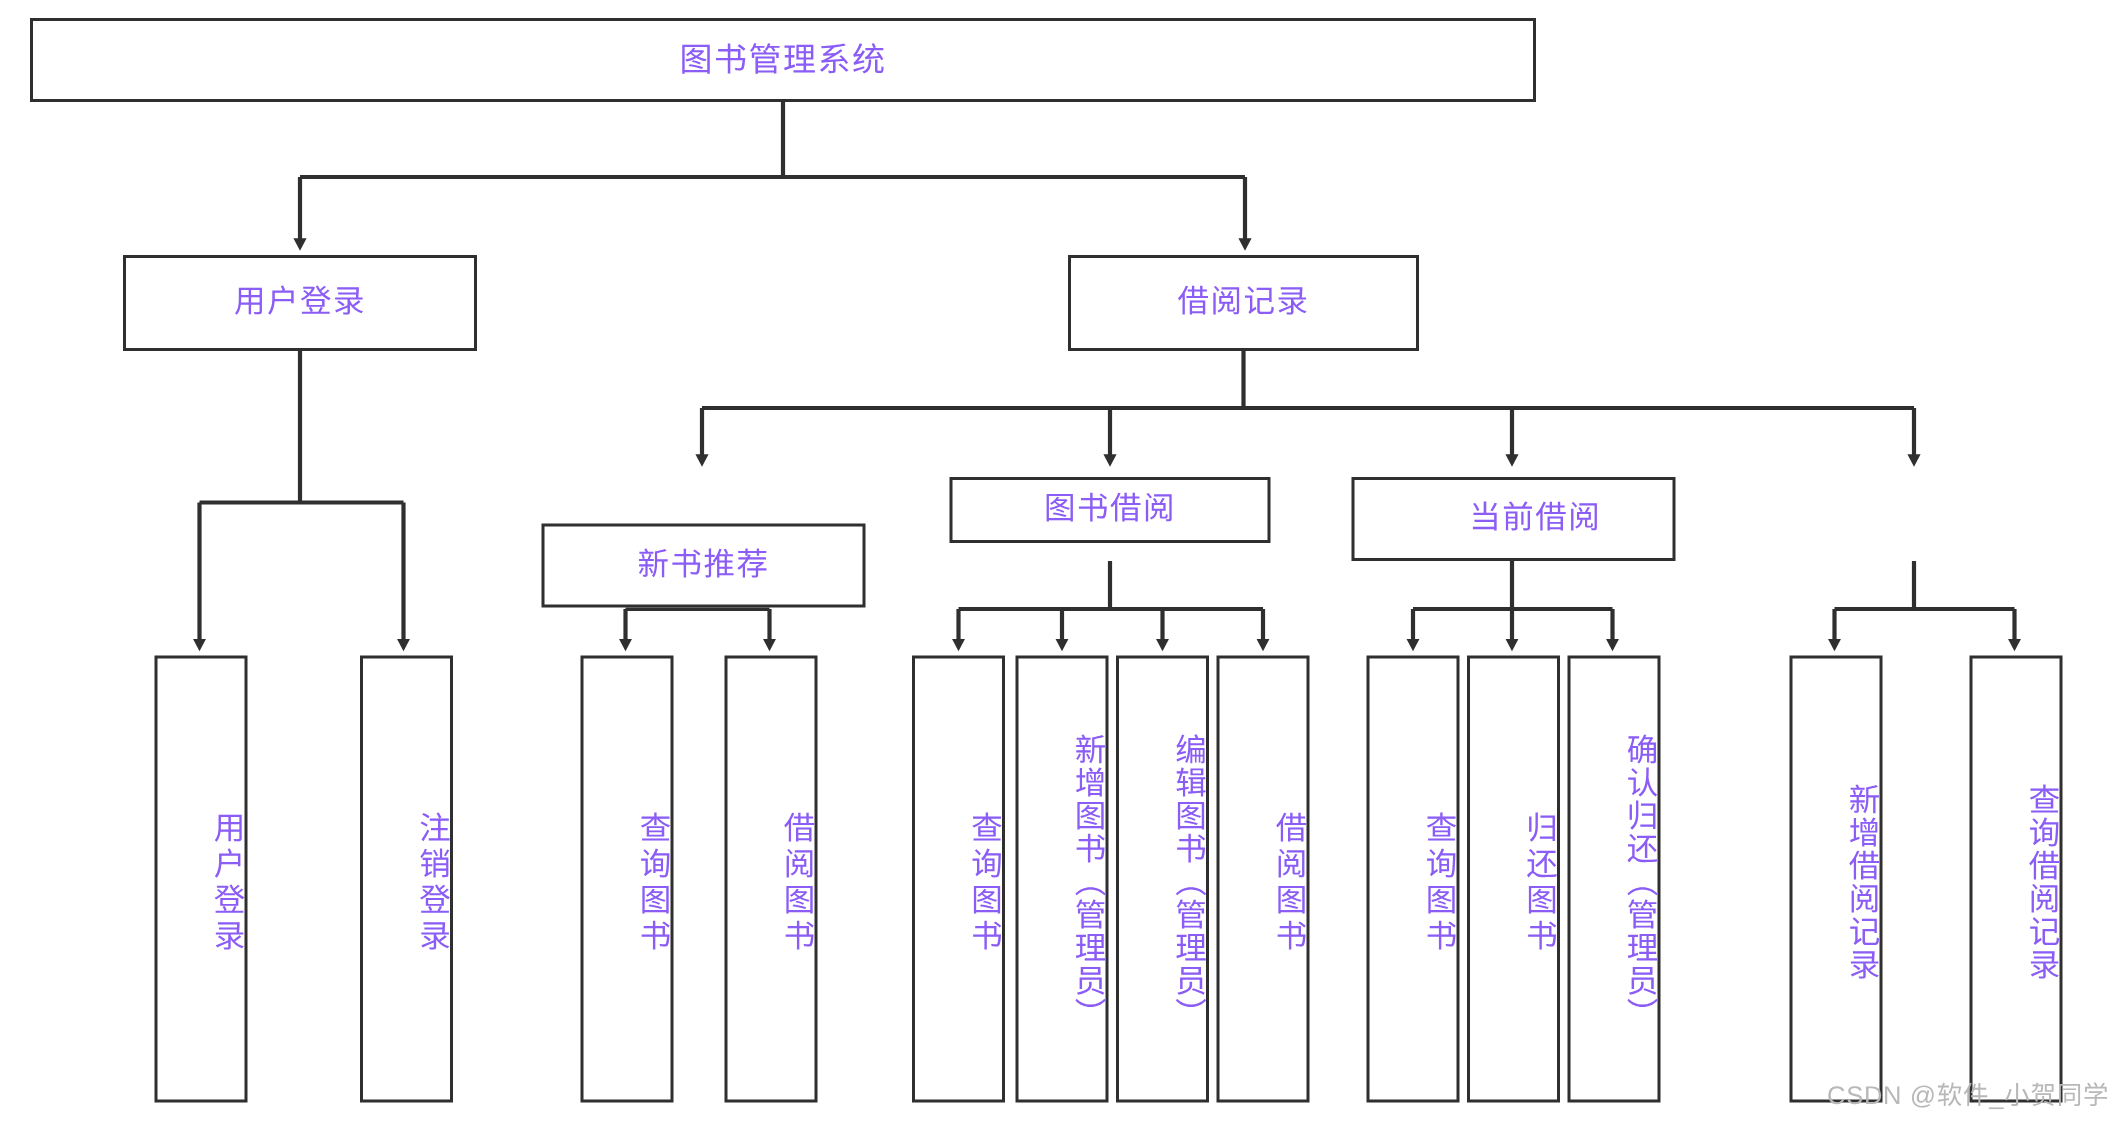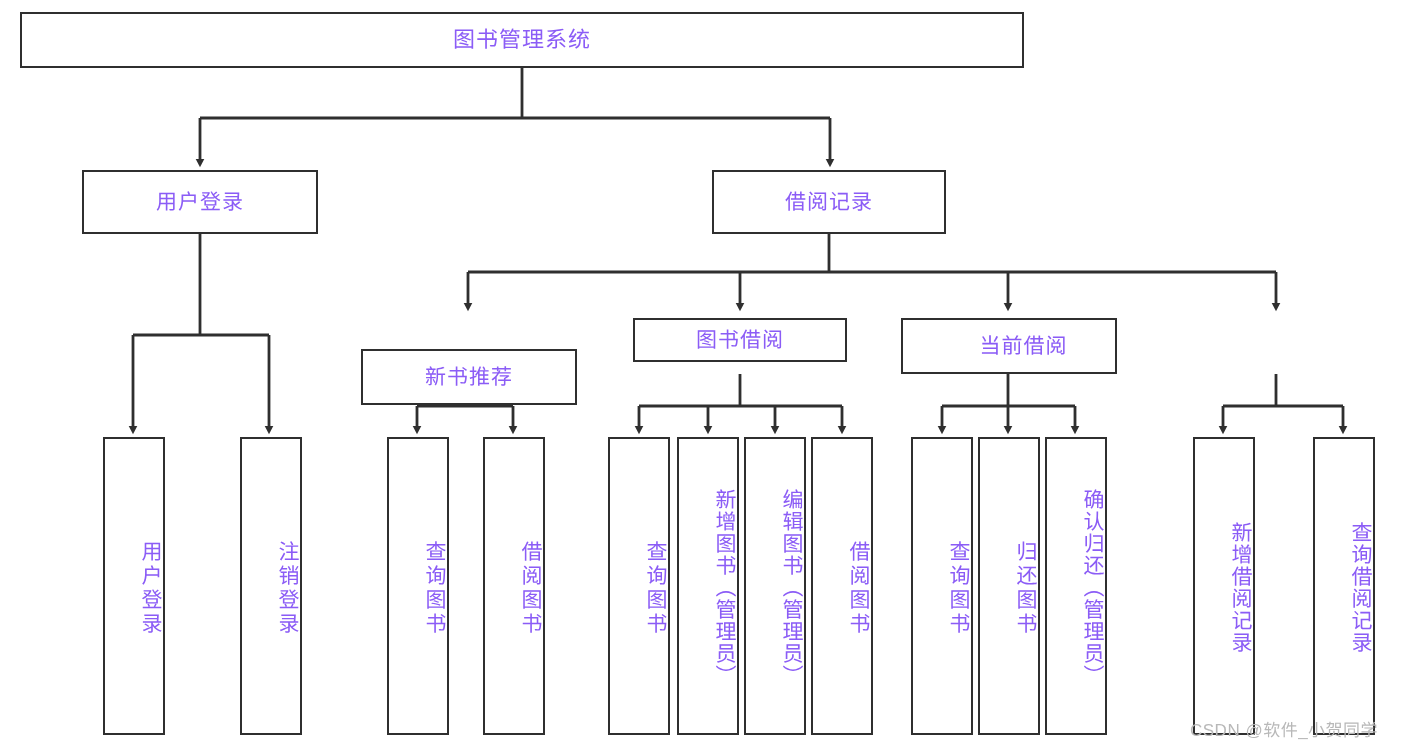--- a/index.html
+++ b/index.html
@@ -58,20 +58,21 @@
     padding-top: 4px;
     letter-spacing: 1px;
   }
   .watermark {
     position: absolute;
     font-size: 17px;
     color: #b8b8b8;
     white-space: nowrap;
     letter-spacing: 0.5px;
     font-family: "Liberation Sans", "DejaVu Sans", sans-serif;
+    margin-left: 28px;
   }
 </style>
 </head>
 <body>
 
 <div id="canvas">
 
   <svg class="wires" viewBox="0 0 1405 747" xmlns="http://www.w3.org/2000/svg">
     <defs>
       <marker id="arrow" markerWidth="10" markerHeight="10" refX="4.2" refY="5" orient="auto" markerUnits="userSpaceOnUse">

